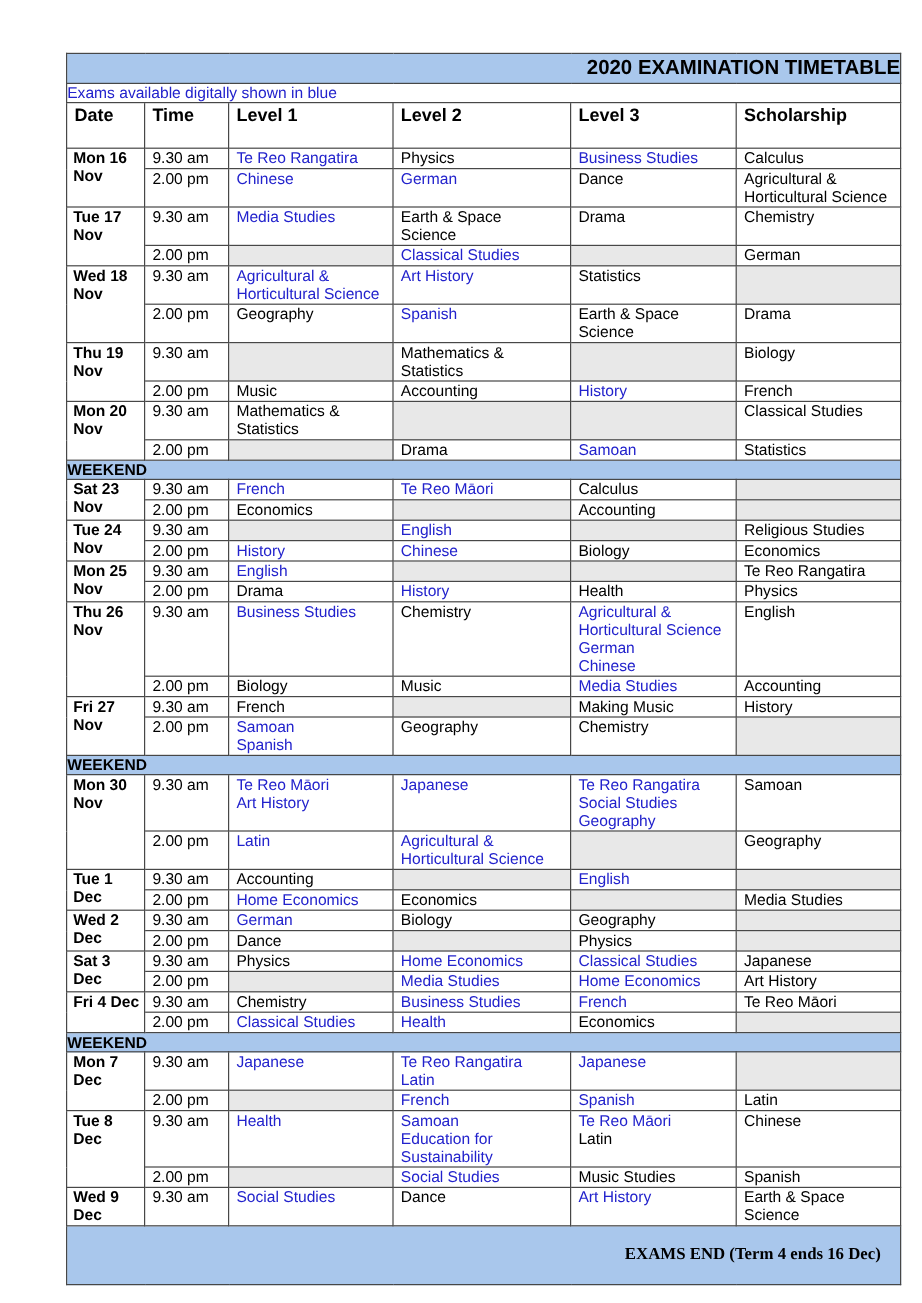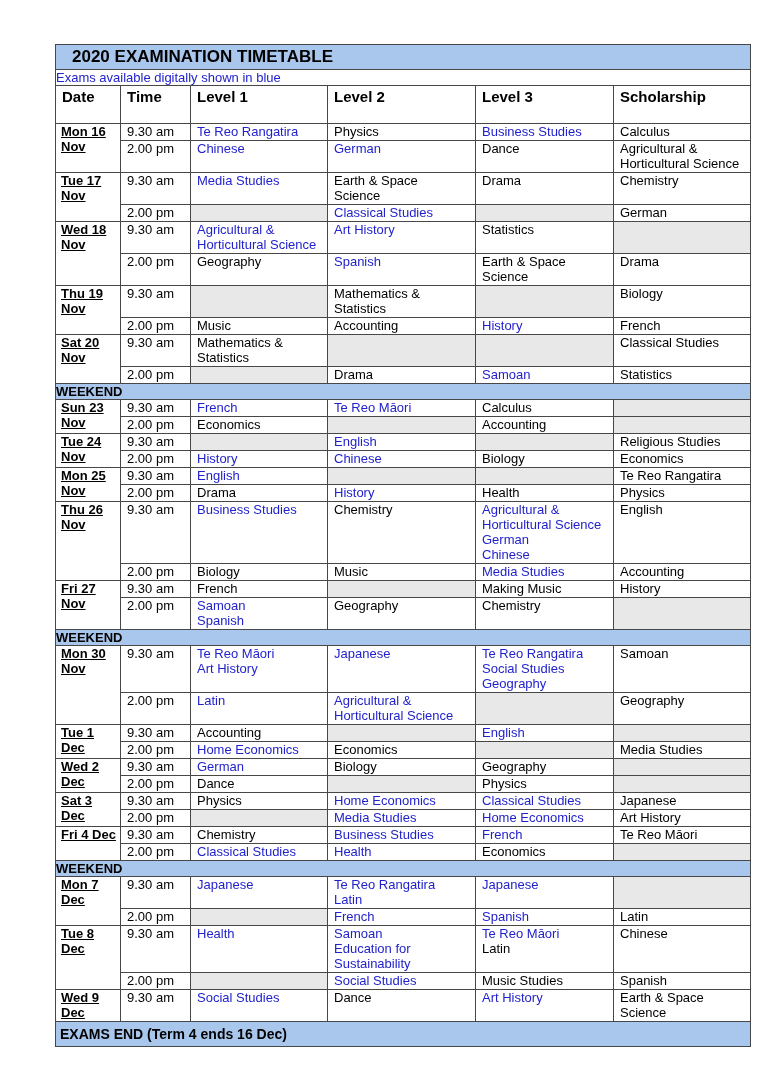--- a/index.html
+++ b/index.html
@@ -13,43 +13,43 @@
   }
   td,th{
     border:1px solid var(--border,#474747);
     vertical-align:top;
     font-size:13px;line-height:15px;
     padding:0 6px 1px 6px;
     word-wrap:break-word;
   }
   .title-cell{
     background:var(--banner,#a9c7ec);
-    text-align:left;font-weight:bold;font-size:17px;line-height:21px;
-    padding:1px 0 2px 16px;
+    text-align:right;font-weight:bold;font-size:17px;line-height:21px;
+    padding:1px 0 2px 4px;
   }
   .subtitle-cell{
     text-align:left;color:var(--digital,#2222cc);
     font-size:13px;line-height:15px;padding:0;
   }
   th.col-header{
     text-align:left;font-weight:bold;font-size:15px;line-height:17px;
     height:34px;padding-top:2px;margin-top:20px;
   }
-  .date-cell{font-weight:bold;padding:0 2px 1px 5px;text-decoration:underline;}
+  .date-cell{font-weight:bold;padding:0 2px 1px 5px;}
   .time-cell{white-space:nowrap;}
   .subject{max-width:120px;}
   .digital{color:var(--digital,#2222cc);}
   td.empty{background:var(--empty-bg,#e8e8e8);}
   .weekend-row td{
     background:var(--banner,#a9c7ec);
     text-align:left;font-weight:bold;font-size:13px;line-height:15px;padding:0;
   }
   tfoot td{
     background:var(--banner,#a9c7ec);
-    text-align:left;font-weight:bold;font-size:14px;line-height:16px;padding:4px;
+    text-align:right;font-weight:bold;font-size:14px;line-height:16px;padding:16px;font-family:Liberation Serif, serif;
   }
 </style>
 </head>
 <body>
 
 <div class="page">
   <table>
     <colgroup>
       <col style="width:65px">
         <col style="width:70px">
@@ -196,21 +196,21 @@
           </td>
           <td class="subject-cell">
             <div class="subject digital">History</div>
           </td>
           <td class="subject-cell">
             <div class="subject">French</div>
           </td>
         </tr>
         <tr class="day-row">
           <td class="date-cell" rowspan="2">
-            <div>Sat 20</div>
+            <div>Mon 20</div>
             <div>Nov</div>
           </td>
           <td class="time-cell">9.30 am</td>
           <td class="subject-cell">
             <div class="subject">Mathematics &amp; Statistics</div>
           </td>
           <td class="subject-cell empty"></td>
           <td class="subject-cell empty"></td>
           <td class="subject-cell">
             <div class="subject">Classical Studies</div>
@@ -227,21 +227,21 @@
           </td>
           <td class="subject-cell">
             <div class="subject">Statistics</div>
           </td>
         </tr>
         <tr class="weekend-row">
           <td colspan="6">WEEKEND</td>
         </tr>
         <tr class="day-row">
           <td class="date-cell" rowspan="2">
-            <div>Sun 23</div>
+            <div>Sat 23</div>
             <div>Nov</div>
           </td>
           <td class="time-cell">9.30 am</td>
           <td class="subject-cell">
             <div class="subject digital">French</div>
           </td>
           <td class="subject-cell">
             <div class="subject digital">Te Reo Māori</div>
           </td>
           <td class="subject-cell">

